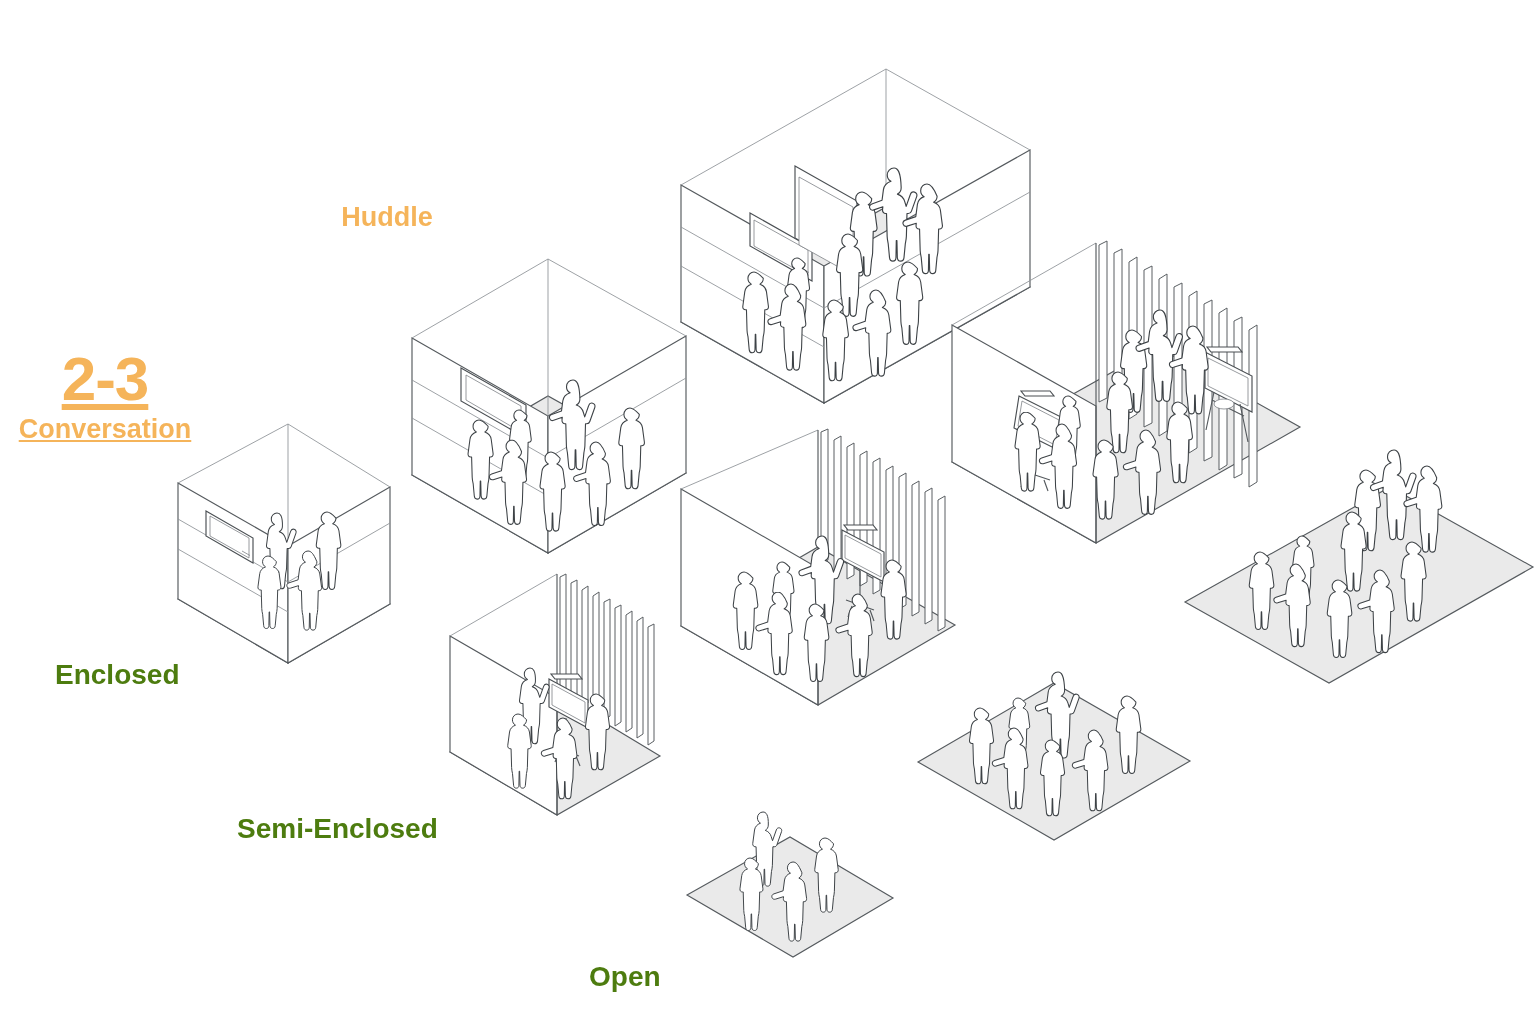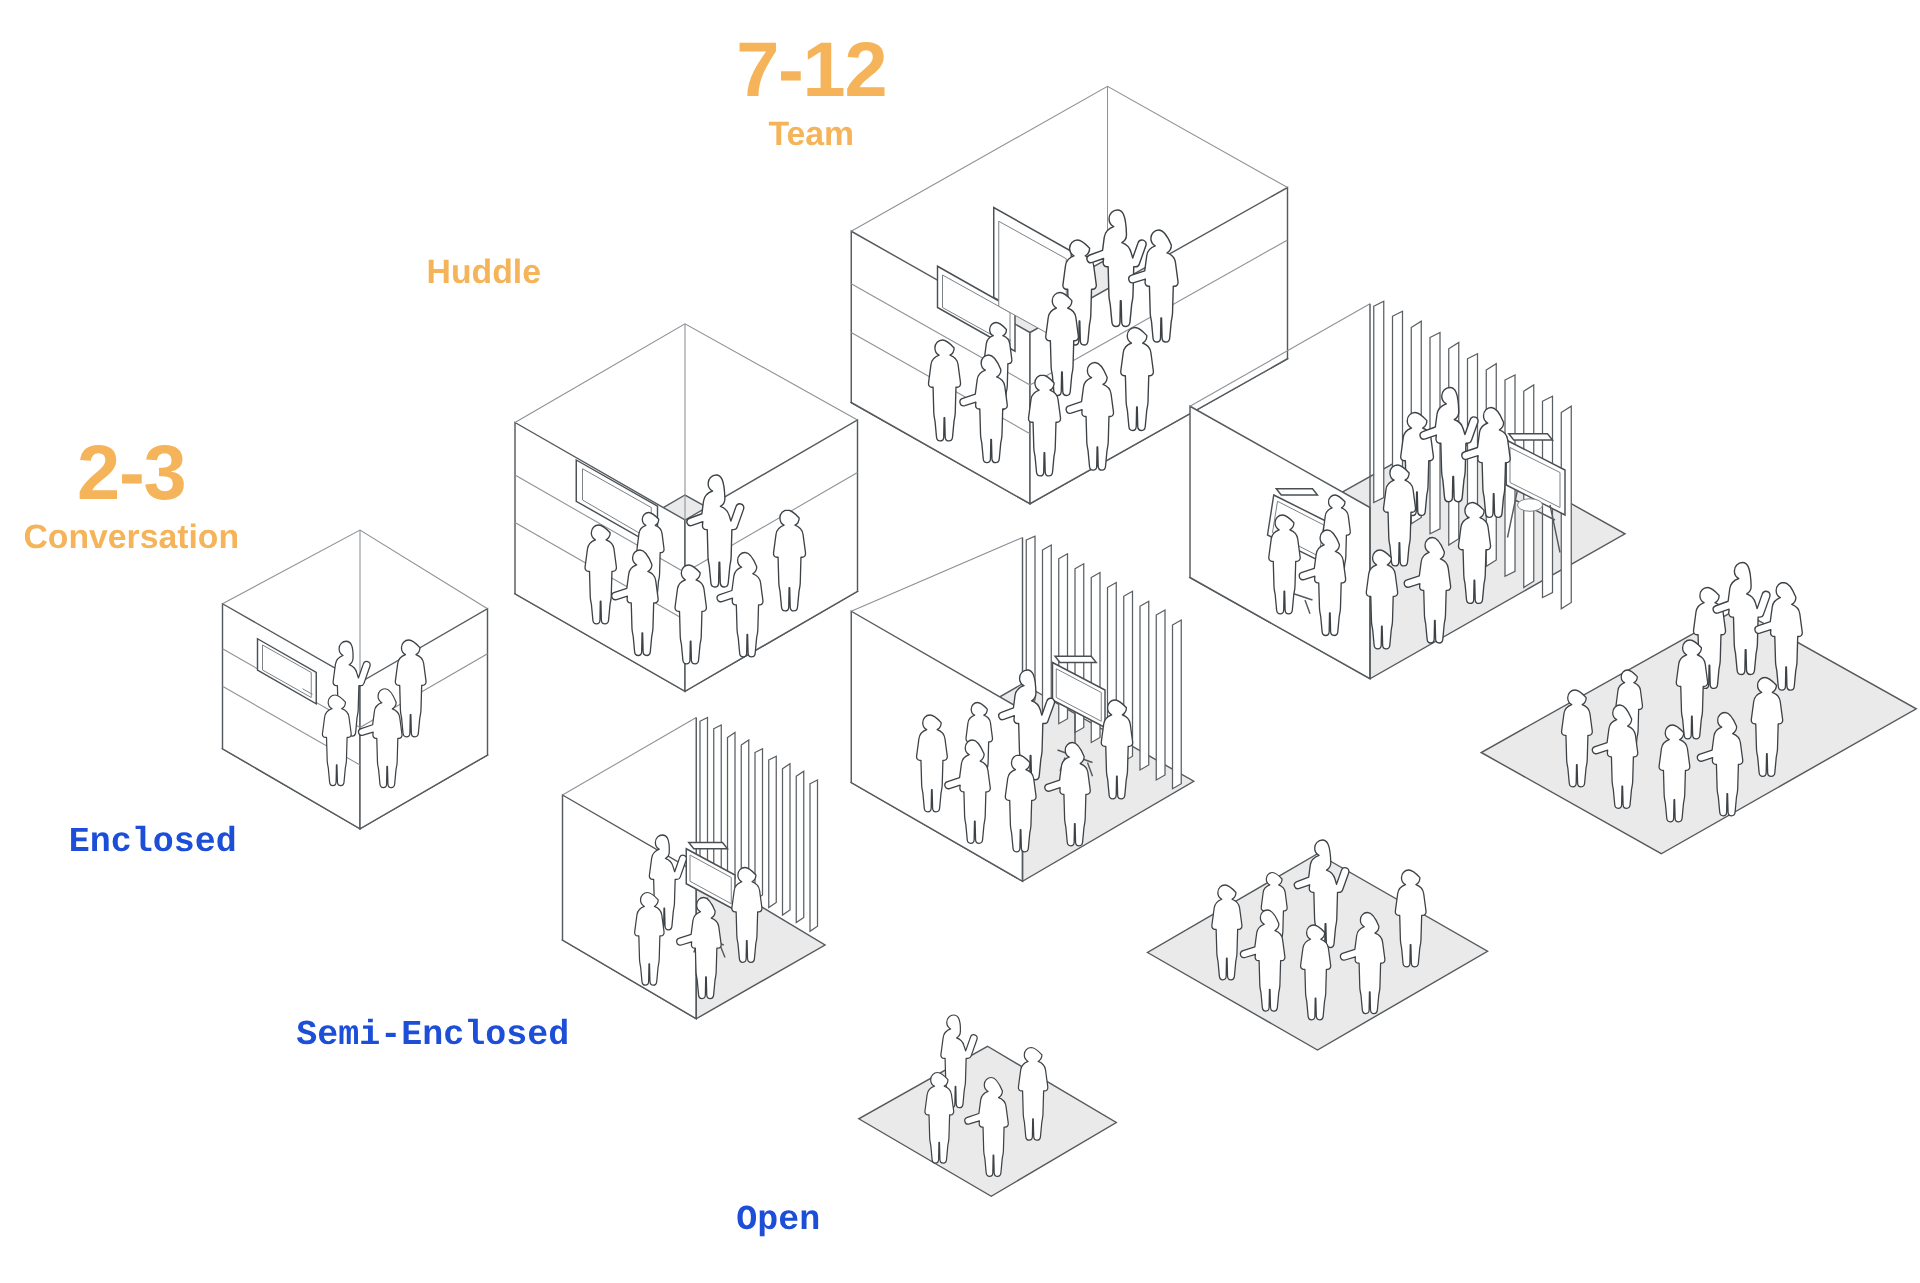--- a/index.html
+++ b/index.html
@@ -11,24 +11,24 @@
   }
   #stage{position:absolute;inset:0;width:1536px;height:1026px;}
   #stage svg{position:absolute;left:0;top:0;width:1536px;height:1026px;display:block;}
 
   .lbl{position:absolute;white-space:nowrap;}
 
   .size-label{color:#F5B45A;font-weight:bold;text-align:center;line-height:1;}
   .size-label .num{display:block;font-size:62px;letter-spacing:-1px;}
   .size-label .nm{display:block;font-size:27px;margin-top:6px;font-weight:bold;}
 
-  .encl-label{color:#1d4ed8;font-weight:bold;font-size:28px;font-family:Liberation Mono, monospace;}
+  .encl-label{color:#4d7c0f;font-weight:bold;font-size:28px;}
 
   
-  #label-conversation{left:0px;top:348px;width:210px;}
+  #label-conversation{left:0px;top:348px;width:210px;text-decoration:underline;}
   #label-huddle{left:282px;top:198px;width:210px;}
   #label-team{left:528px;top:26px;width:242px;}
 
   #label-enclosed{left:55px;top:659px;}
   #label-semi-enclosed{left:237px;top:813px;text-align:center;}
   #label-open{left:589px;top:961px;}
 </style>
 </head>
 <body>
 
@@ -347,24 +347,20 @@
 
   <div class="lbl size-label" id="label-conversation">
     <span class="num">2-3</span>
     <span class="nm">Conversation</span>
   </div>
 
   <div class="lbl size-label" id="label-huddle">
     <span class="nm">Huddle</span>
   </div>
 
-  <div class="lbl size-label" id="label-team">
-    <span class="num">7-12</span>
-    <span class="nm">Team</span>
-  </div>
 
   <div class="lbl encl-label" id="label-enclosed">Enclosed</div>
 
   <div class="lbl encl-label" id="label-semi-enclosed">Semi-Enclosed</div>
 
   <div class="lbl encl-label" id="label-open">Open</div>
 
 </div>
 
 </body></html>

